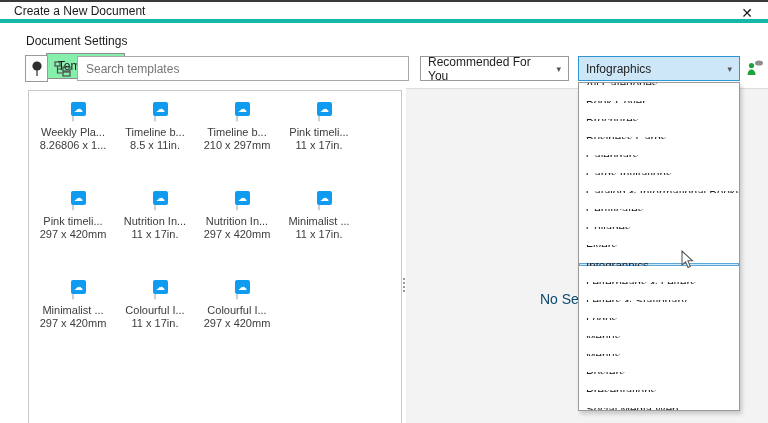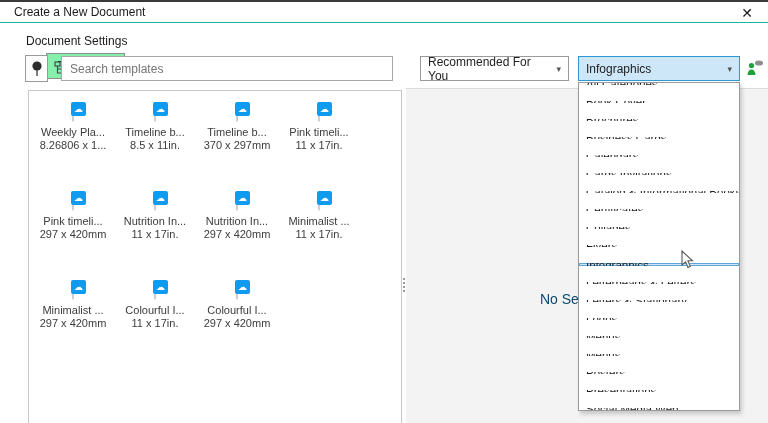--- a/index.html
+++ b/index.html
@@ -5,35 +5,35 @@
   * { margin:0; padding:0; box-sizing:border-box; }
   html,body { width:768px; height:423px; }
   body {
     font-family:"Liberation Sans", sans-serif;
     background:#ffffff; position:relative; overflow:hidden;
     color:#222;
   }
   .top-edge { height:2px; background:#3a3a3a; }
   
   .titlebar { height:21px; display:flex; align-items:center; padding-left:14px;
-              border-bottom:1px solid #14b8a6; }
+              border-bottom:4px solid #14b8a6; }
   .title { font-size:12px; color:#1a1a1a; }
   .close-btn { position:absolute; top:4px; right:12px; font-size:14px; color:#1a1a1a;
                width:18px; height:18px; text-align:center; line-height:18px; cursor:default; }
   
   .tabs { position:absolute; top:29px; left:24px; display:flex; align-items:center;flex-direction:column; }
   .tab { font-size:12px; color:#1a1a1a; padding:5px 2px; }
   .tab.active { border:1px solid #8e8e8e; background:#86efac; padding:5px 11px; margin-left:17px; }
   
   .toolbar { position:absolute; top:55px; left:0; width:768px; height:28px; }
   .pin-btn { position:absolute; left:25px; top:0; width:23px; height:27px;
              border:1px solid #9a9a9a; background:#fdfdfd; display:flex; align-items:center; justify-content:center; }
   .tree-btn { position:absolute; left:52px; top:2px; width:22px; height:23px;
               display:flex; align-items:center; justify-content:center; }
-  .search-box { position:absolute; left:61px; top:1px; width:332px; height:25px;
+  .search-box { position:absolute; left:77px; top:1px; width:332px; height:25px;
                 border:1px solid #a8a8a8; font-family:"Liberation Sans",sans-serif;
                 font-size:12px; padding:0 8px; color:#222; background:#fff; }
   .search-box::placeholder { color:#757575; opacity:1; }
   .combo { position:absolute; top:1px; height:25px; display:flex; align-items:center;
            justify-content:space-between; padding:0 7px; font-size:12px; color:#222;
            background:#fff; border:1px solid #9a9a9a; }
   .combo .caret { font-size:9px; color:#555; margin-left:6px; }
   .combo-sort { left:420px; width:149px; }
   .combo-category { left:578px; width:162px; background:#cde6f8; border:1px solid #2f96d4; }
   .getmore-btn { position:absolute; left:745px; top:4px; width:20px; height:20px; }
@@ -173,21 +173,21 @@
       <span>Timeline b...</span>
       <span>8.5 x 11in.</span>
     </div>
 
     <div class="cell">
       <span class="thumb-wrap">
         <span class="thumb k-timeline"></span>
         <span class="badge">☁</span>
       </span>
       <span>Timeline b...</span>
-      <span>370 x 297mm</span>
+      <span>210 x 297mm</span>
     </div>
 
     <div class="cell">
       <span class="thumb-wrap">
         <span class="thumb k-pink"></span>
         <span class="badge">☁</span>
       </span>
       <span>Pink timeli...</span>
       <span>11 x 17in.</span>
     </div>

